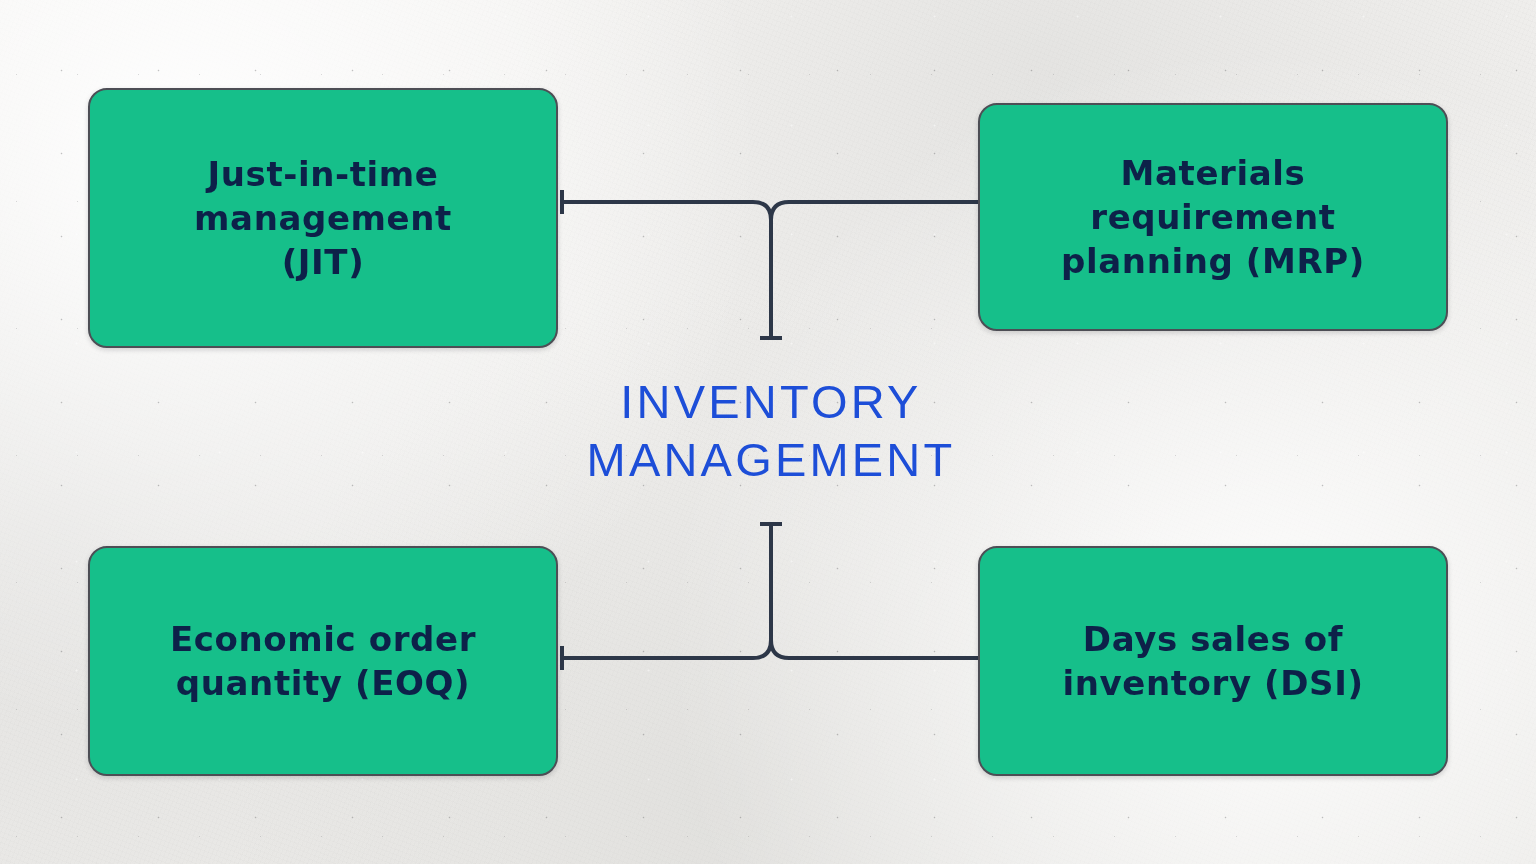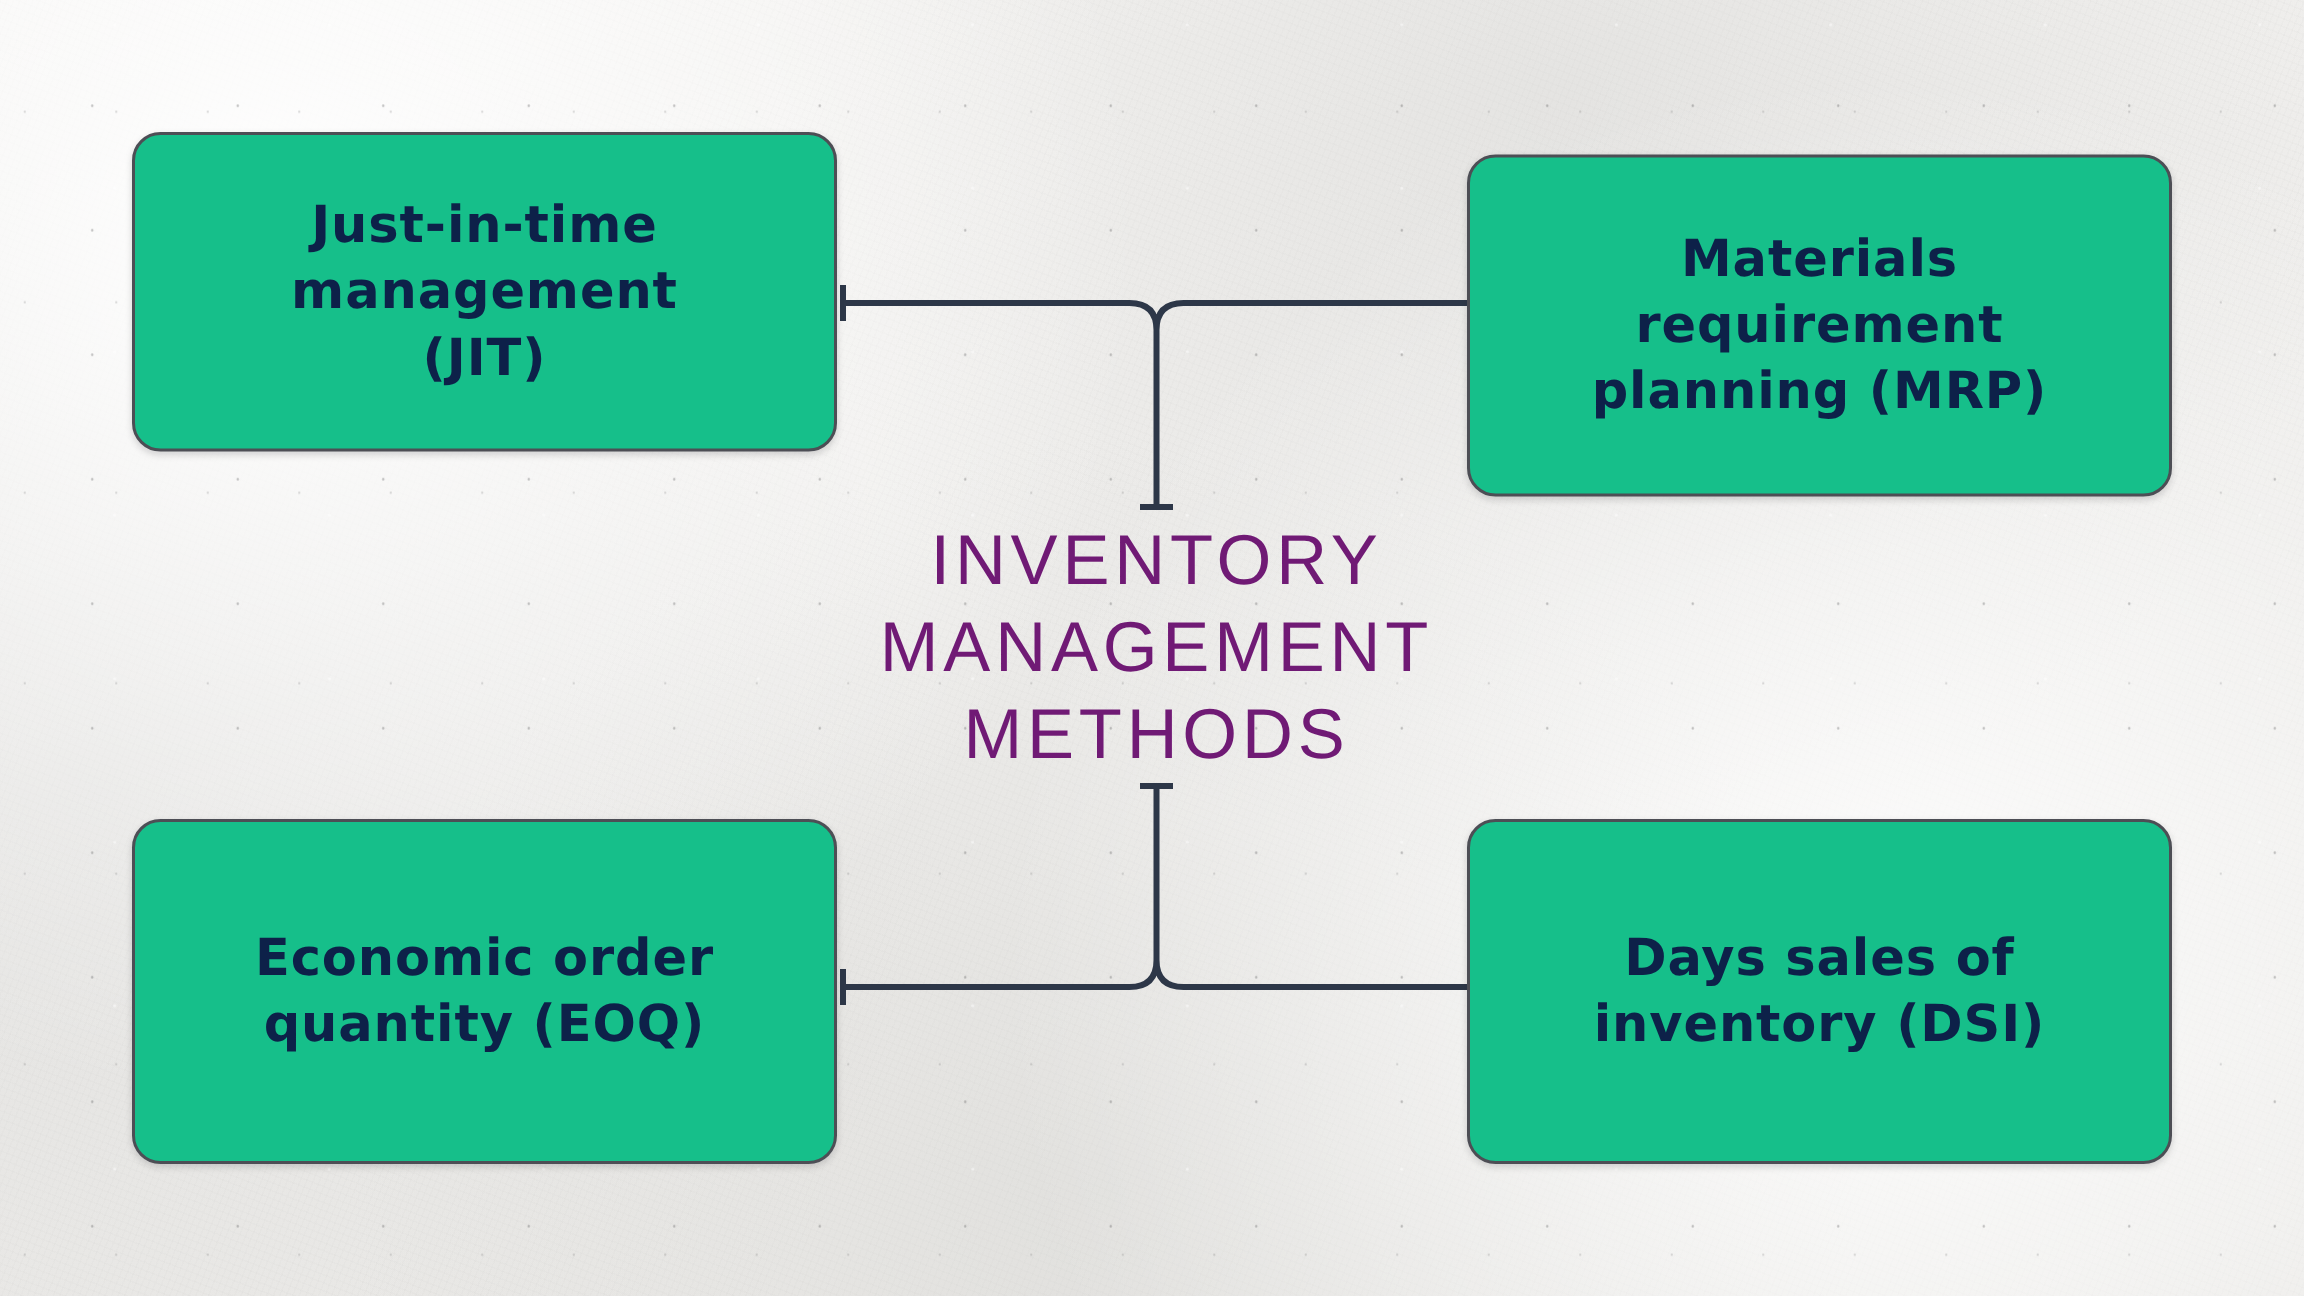--- a/index.html
+++ b/index.html
@@ -69,39 +69,39 @@
     font-family: "DejaVu Sans", sans-serif;
     font-weight: 700;
     font-size: 34px;
     line-height: 1.30;
     letter-spacing: 0.6px;
     text-align: center;
     padding: 0 18px;
     white-space: pre-line;
   }
 
-  #node-jit   { left: 88px;  top: 88px;  width: 470px; height: 213px; }
+  #node-jit   { left: 88px;  top: 88px;  width: 470px; height: 260px; }
   #node-mrp   { left: 978px; top: 103px;  width: 470px; height: 228px; }
   #node-eoq   { left: 88px;  top: 546px; width: 470px; height: 230px; }
   #node-dsi   { left: 978px; top: 546px; width: 470px; height: 230px; }
 
   
   #center-title {
     position: absolute;
     left: 536px;
     top: 334px;
     width: 470px;
     height: 194px;
     display: flex;
     flex-direction: column;
     align-items: center;
     justify-content: center;
   }
   #center-title .title-line {
-    color: #701a75;
+    color: #1d4ed8;
     font-family: "Liberation Sans", sans-serif;
     font-weight: 300;
     font-size: 47px;
     line-height: 1.24;
     letter-spacing: 3.2px;
     text-align: center;
     white-space: nowrap;
   }
 </style>
 </head>
@@ -127,21 +127,20 @@
       <path d="M 562 646 V 670"></path>
       <path d="M 980 646 V 670"></path>
 
       <path d="M 760 524 H 782"></path>
     </g>
   </svg>
 
   <div id="center-title">
     <div class="title-line">INVENTORY</div>
     <div class="title-line">MANAGEMENT</div>
-    <div class="title-line">METHODS</div>
   </div>
 
   <div class="node" id="node-jit">
     <div class="node-label">Just-in-time
 management
 (JIT)</div>
   </div>
 
   <div class="node" id="node-mrp">
     <div class="node-label">Materials

